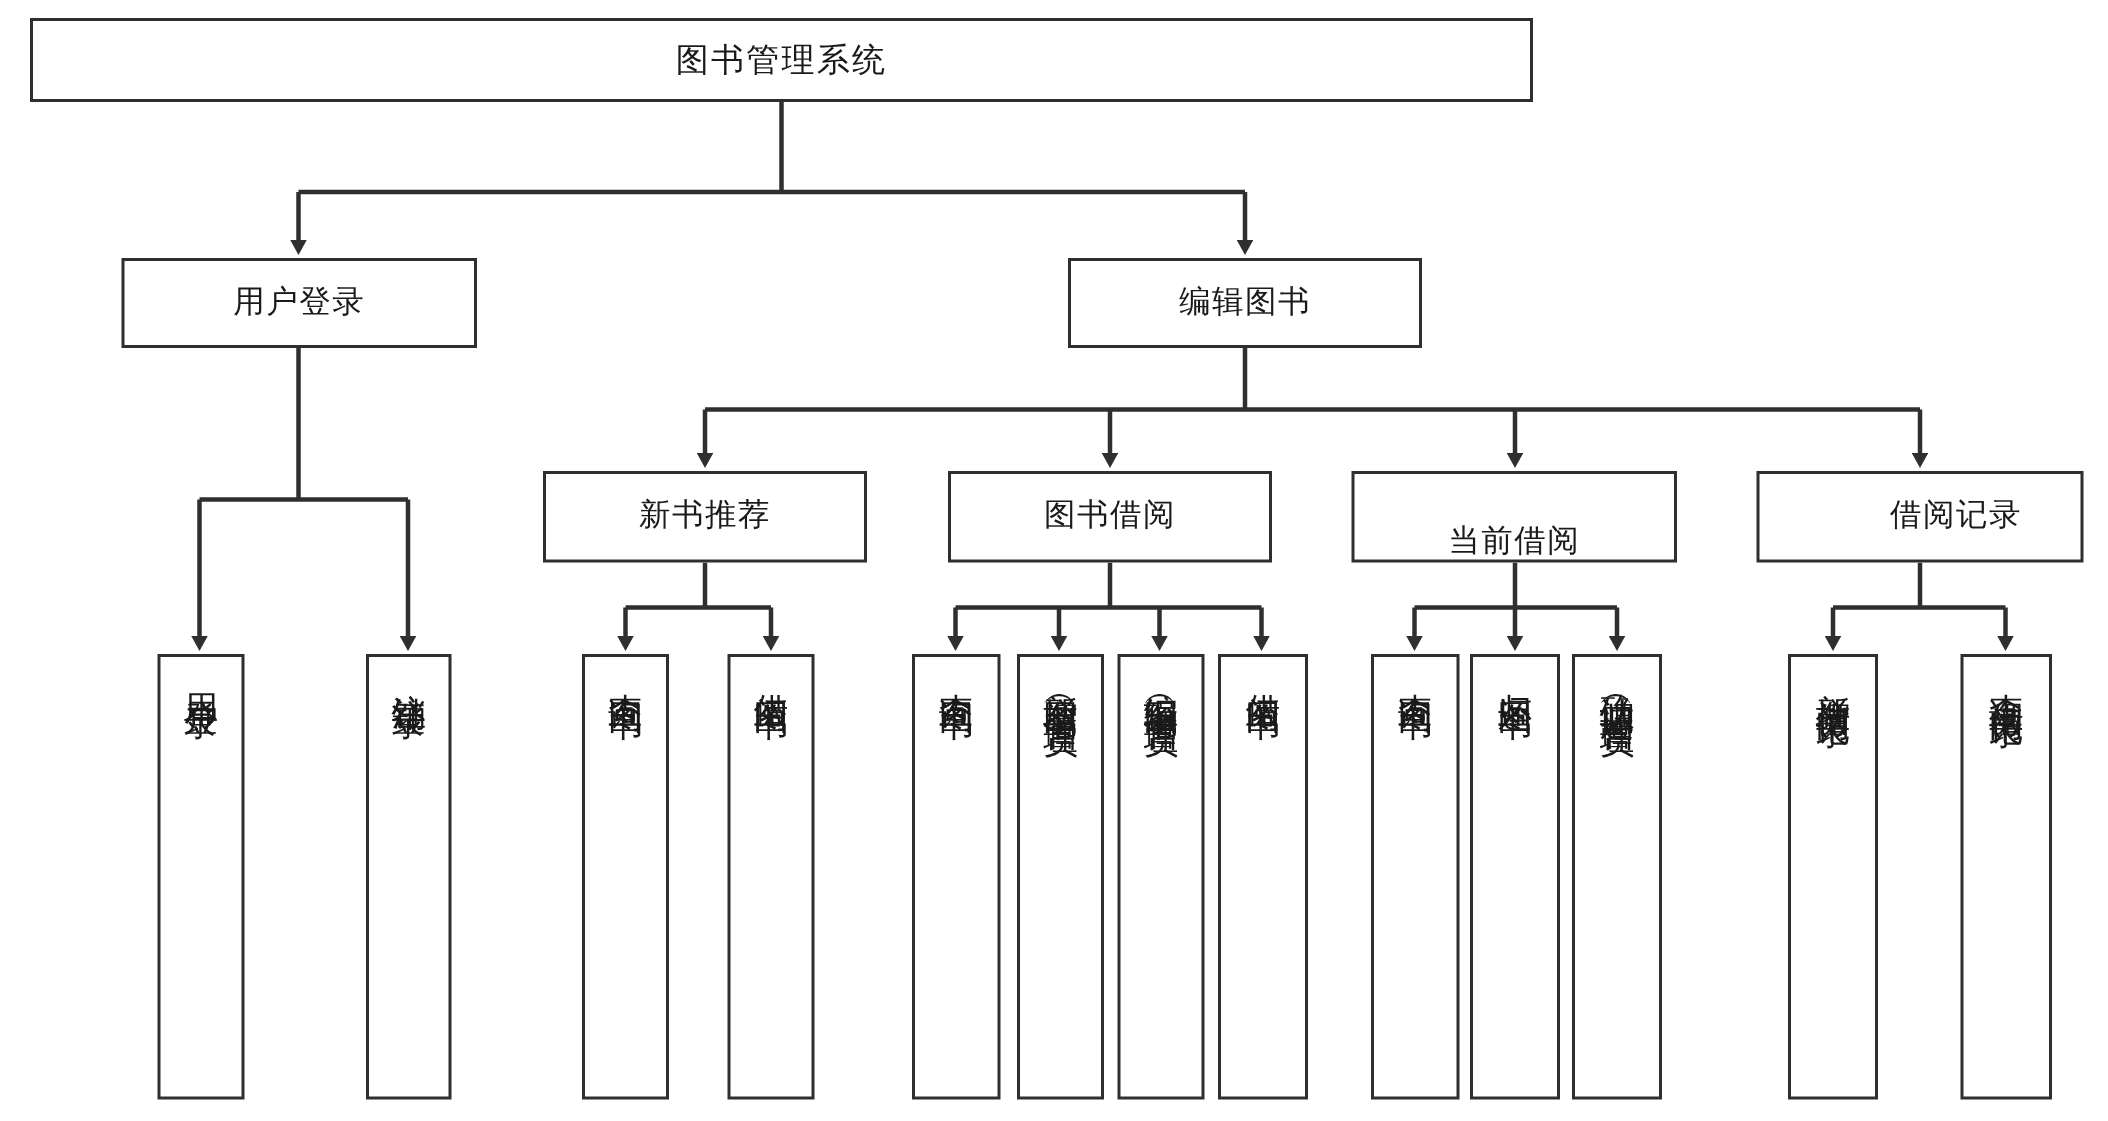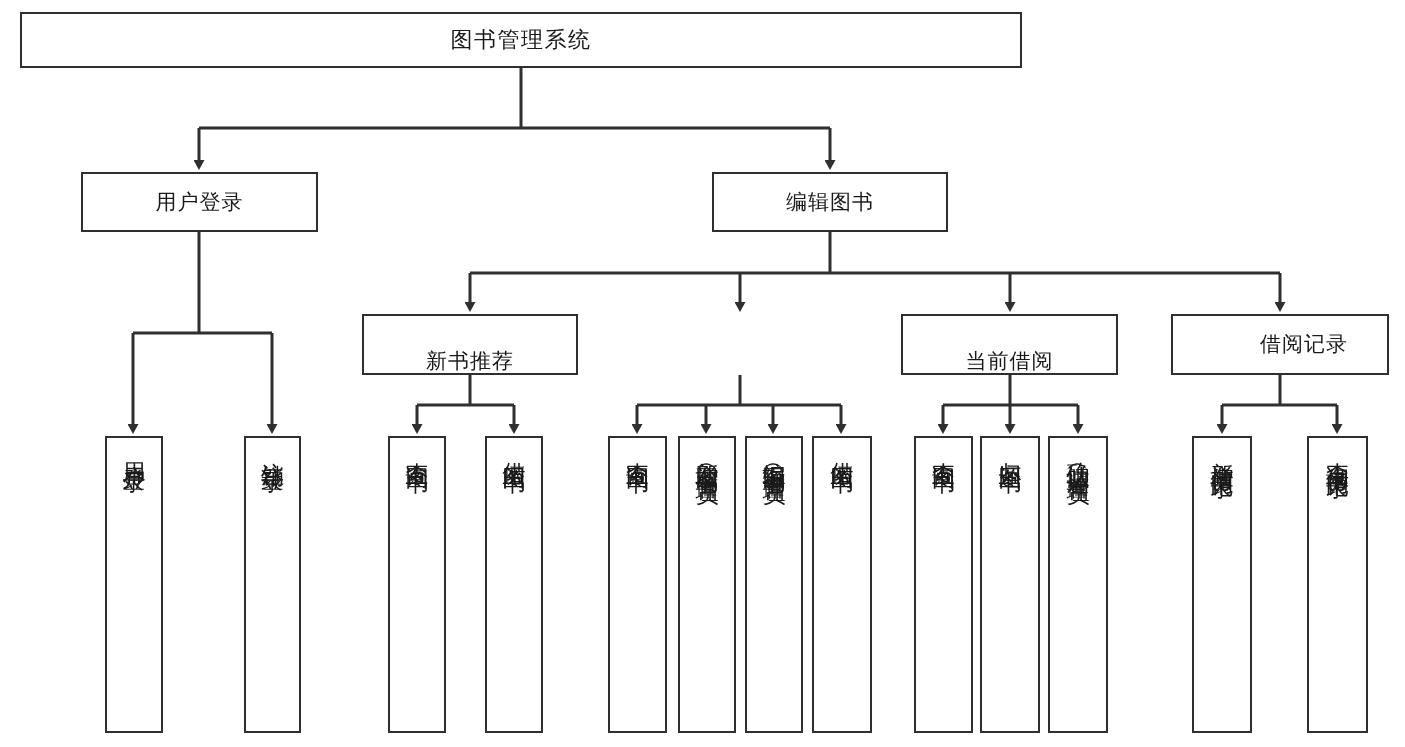--- a/index.html
+++ b/index.html
@@ -118,22 +118,25 @@
     <span class="lbl">图书管理系统</span>
   </div>
 
   <div class="node horiz" style="left:81px;top:172px;width:237px;height:60px;">
     <span class="lbl">用户登录</span>
   </div>
   <div class="node horiz" style="left:712px;top:172px;width:236px;height:60px;">
     <span class="lbl">编辑图书</span>
   </div>
 
-  <div class="node horiz" style="left:362px;top:314px;width:216px;height:61px;align-items:flex-end;">
+  <div class="node horiz" style="left:362px;top:314px;width:216px;height:61px;">
     <span class="lbl">新书推荐</span>
+  </div>
+  <div class="node horiz" style="left:632px;top:314px;width:216px;height:61px;">
+    <span class="lbl">图书借阅</span>
   </div>
   <div class="node horiz" style="left:901px;top:314px;width:217px;height:61px;align-items:flex-end;">
     <span class="lbl">当前借阅</span>
   </div>
   <div class="node horiz" style="left:1171px;top:314px;width:218px;height:61px;padding-left:48px;">
     <span class="lbl">借阅记录</span>
   </div>
 
   <div class="node vert" style="left:105px;top:436px;width:58px;height:297px;">
     <span class="lbl">用户登录</span>

